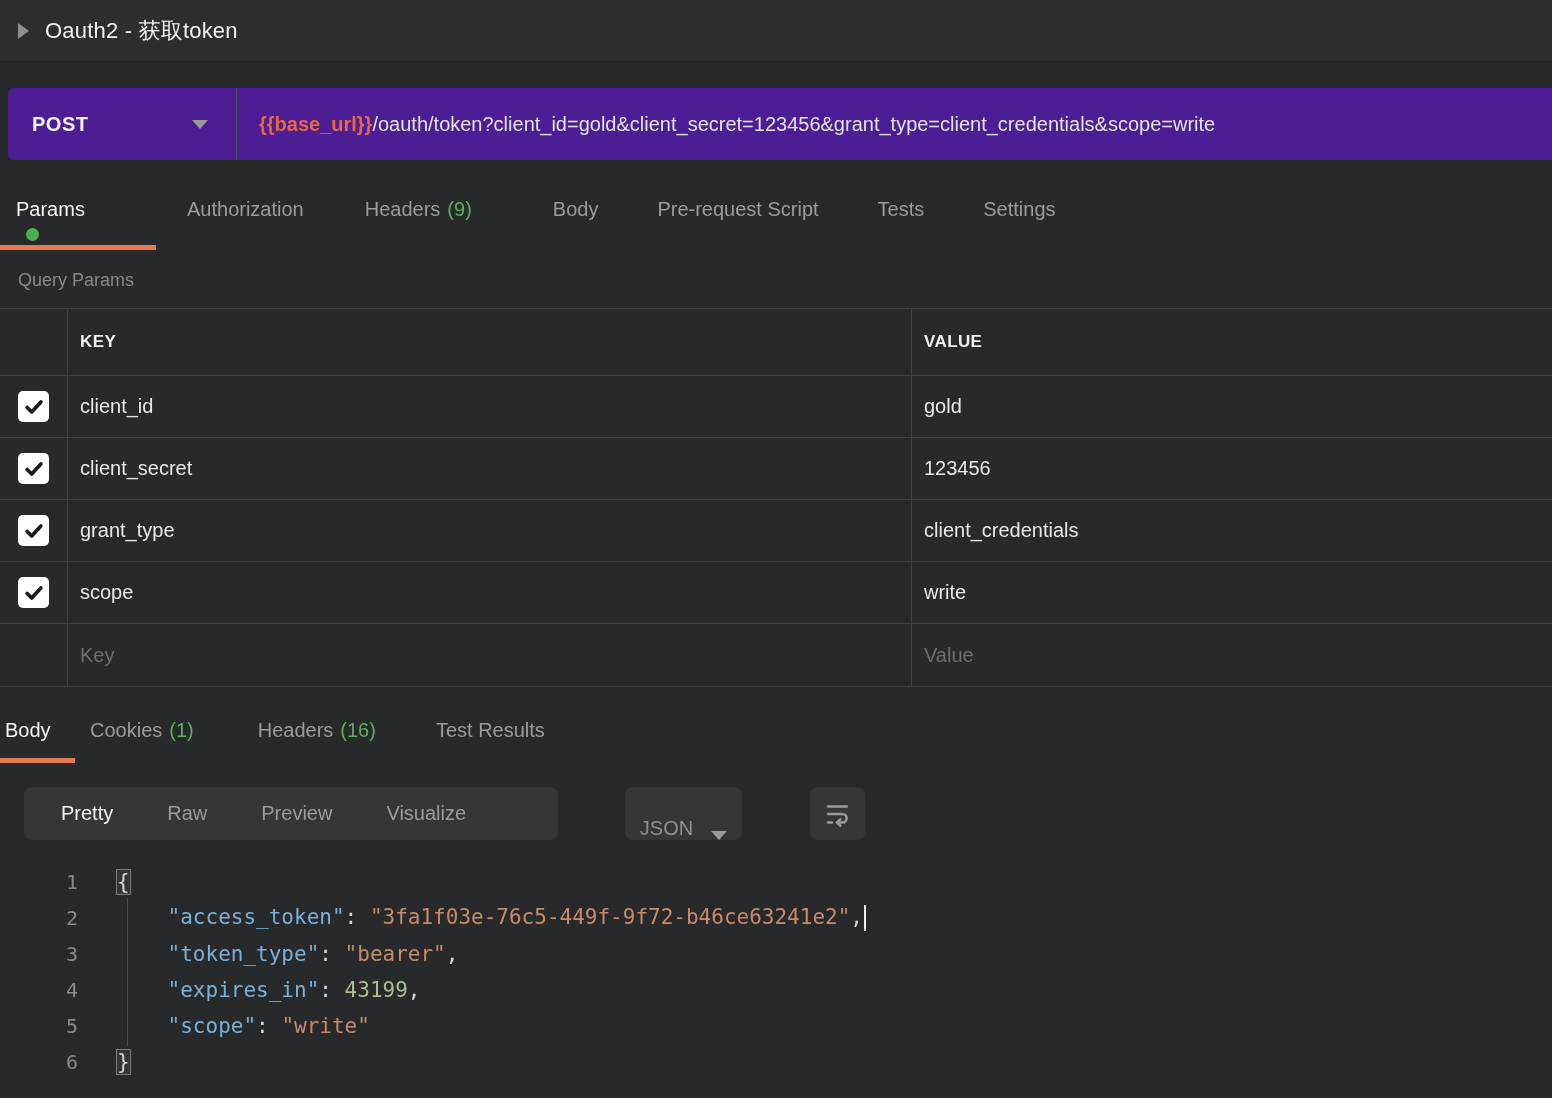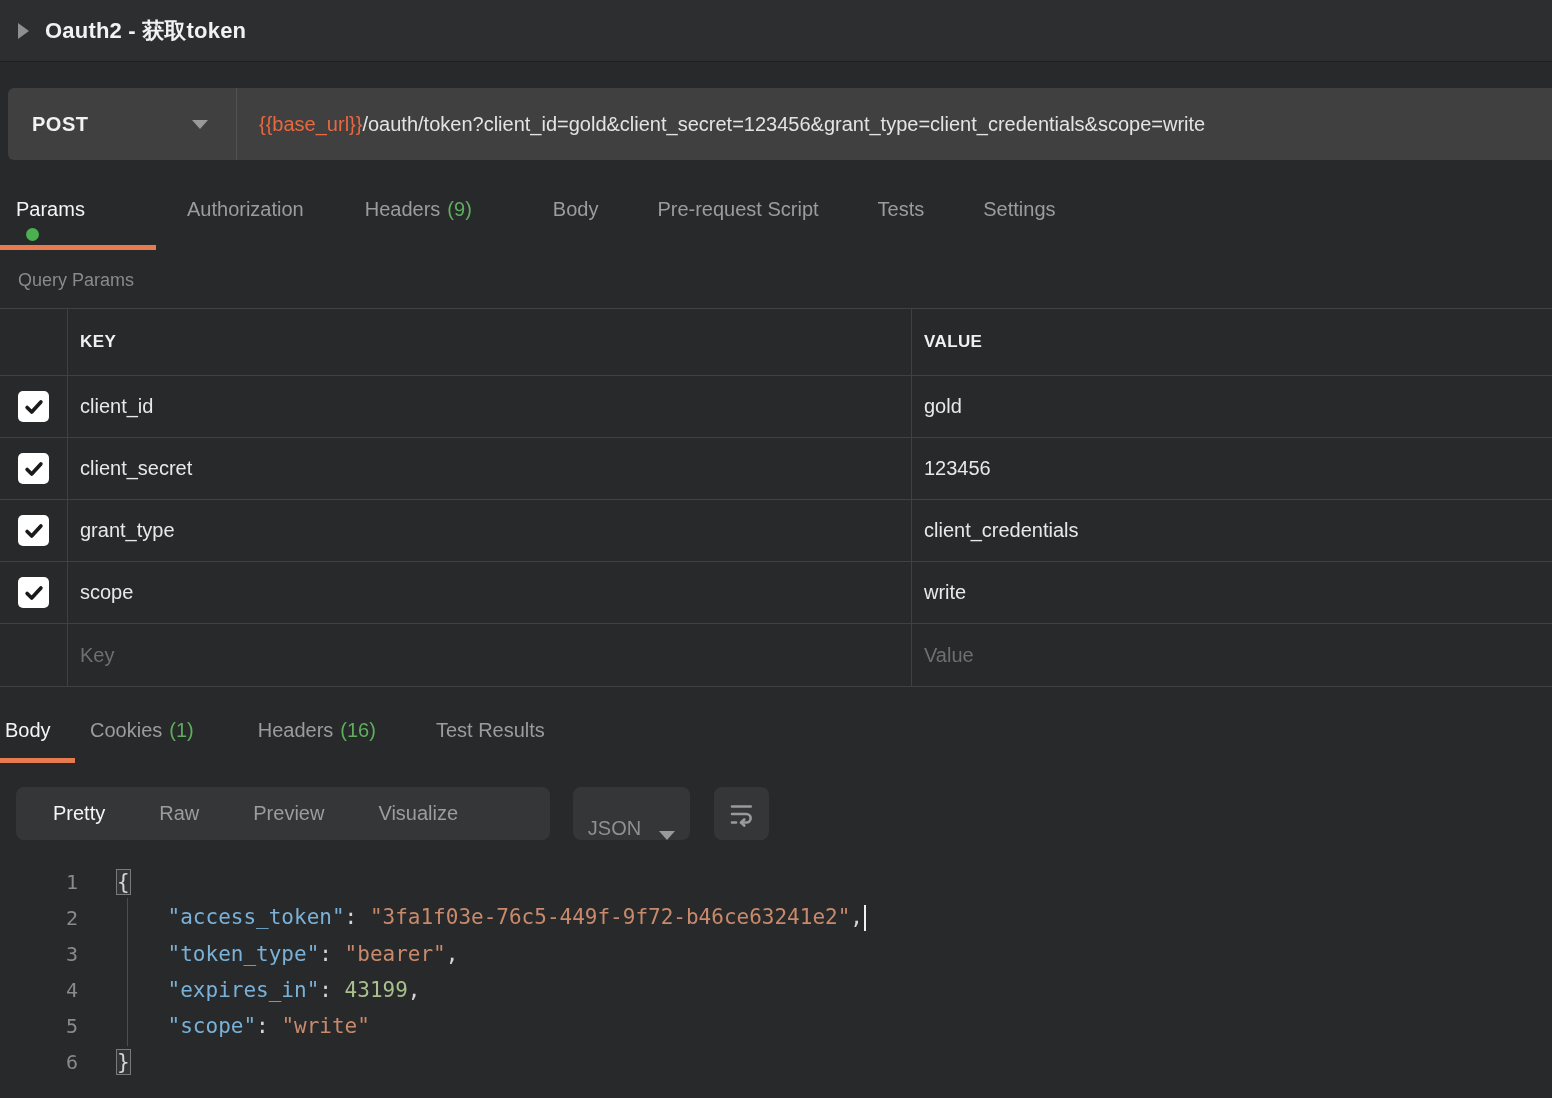--- a/index.html
+++ b/index.html
@@ -13,38 +13,38 @@
 
   
   .title-bar{
     height:62px; background:#2d2e2f; display:flex; align-items:center;
     padding-left:18px; border-bottom:1px solid #1f2021;
   }
   .tri-right{
     width:0; height:0; border-top:8px solid transparent; border-bottom:8px solid transparent;
     border-left:11px solid #8f8f8f; margin-right:16px; cursor:pointer;
   }
-  .req-title{ font-size:22px; font-weight:bold; color:#f2f2f2; letter-spacing:.2px; }
+  .req-title{ font-size:22px; font-weight:normal; color:#f2f2f2; letter-spacing:.2px; }
 
   
   .url-row{
     margin:26px 0 0 8px; height:72px; width:calc(100% - 8px);
-    background:#404040; border-radius:6px 0 0 6px; display:flex; align-items:stretch;
+    background:#4c1d95; border-radius:6px 0 0 6px; display:flex; align-items:stretch;
   }
   .method-box{
     width:229px; display:flex; align-items:center; justify-content:space-between;
     padding:0 28px 0 24px; cursor:pointer; border-right:1px solid #505254;
   }
   .method-label{ font-size:20px; font-weight:bold; color:#f2f2f2; letter-spacing:.5px; }
   .caret-down{
     width:0; height:0; border-left:8px solid transparent; border-right:8px solid transparent;
     border-top:9px solid #9a9a9a;
   }
   .url-field{ flex:1; display:flex; align-items:center; padding-left:22px; font-size:20px; cursor:text; white-space:nowrap; overflow:hidden; }
-  .url-var{ color:#e8683f; }
+  .url-var{ color:#e8683f;font-weight:bold; }
   .url-rest{ color:#e3e3e3; }
 
   
   .tabs-row{ display:flex; margin-top:34px; height:56px; }
   .tab{ position:relative; display:flex; align-items:flex-start; font-size:20px; color:#9c9c9c; cursor:pointer; padding-top:4px; }
   .tab .count{ color:#5fae5f; margin-left:7px; }
   .tab.active{ color:#f5f5f5;flex-direction:column; }
   .tab .underline{ position:absolute; left:0; right:0; bottom:0; height:5px; background:#e87a50; display:none; }
   .tab.active .underline{ display:block; }
   .green-dot{ width:13px; height:13px; border-radius:50%; background:#4caf50; margin:7px 0 0 10px; }
@@ -63,21 +63,21 @@
   .checkbox{
     width:31px; height:31px; background:#ffffff; border-radius:5px;
     display:flex; align-items:center; justify-content:center; cursor:pointer;
   }
 
   
   .resp-tabs{ display:flex; margin-top:24px; height:52px; }
   .resp-tabs .tab{ padding-top:8px; }
 
   
-  .resp-toolbar{ display:flex; margin:24px 0 0 16px; height:53px; }
+  .resp-toolbar{ display:flex; margin:24px 0 0 24px; height:53px;gap:44px; }
   .view-group{
     background:#343638; border-radius:8px; display:flex; align-items:center;
     padding:0 10px; width:534px;
   }
   .view-item{ font-size:20px; color:#9c9c9c; padding:0 27px; cursor:pointer; }
   .view-item.active{ color:#f5f5f5; }
   .format-select{
     margin-left:23px; width:117px; background:#343638; border-radius:8px;
     display:flex; align-items:flex-end; justify-content:center; gap:18px; cursor:pointer;
   }

